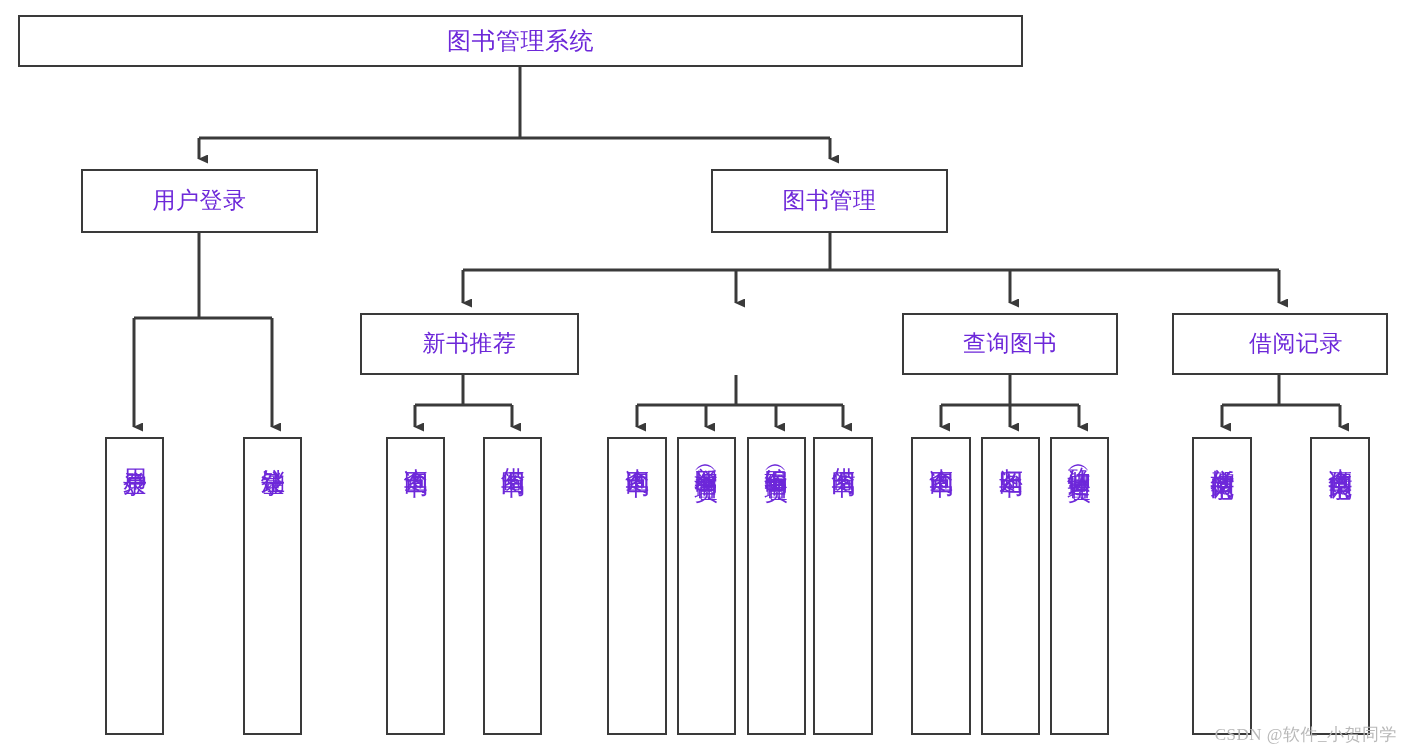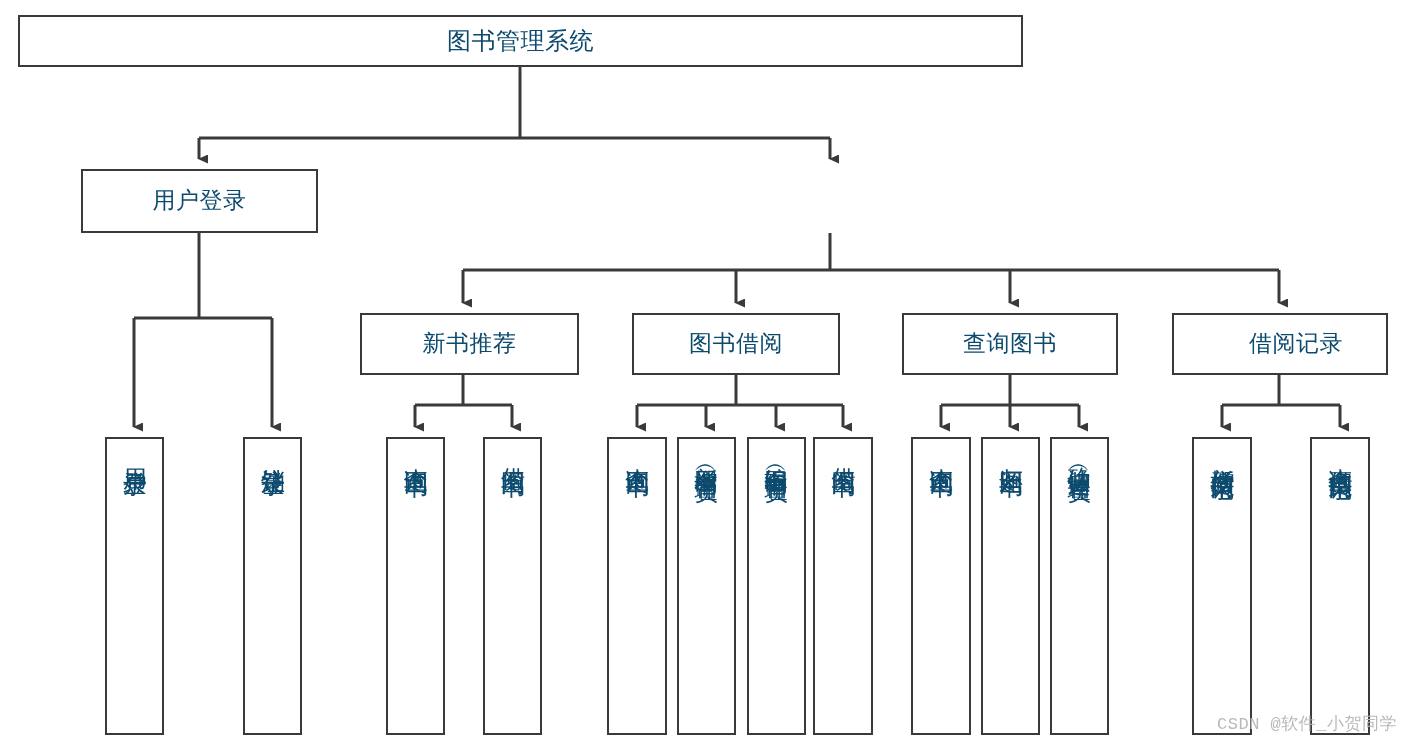--- a/index.html
+++ b/index.html
@@ -15,21 +15,21 @@
   #edge-layer{position:absolute;left:0;top:0;width:1405px;height:747px;}
 
   .node{
     position:absolute;
     box-sizing:border-box;
     background:#ffffff;
     border:2.5px solid #3a3a3a;
     display:flex;
     align-items:center;
     justify-content:center;
-    color:#0c4a6e;
+    color:#6d28d9;
     z-index:2;
   }
   .node .label{
     display:block;
     text-align:center;
     line-height:1.18;
     letter-spacing:0.5px;
     white-space:pre;
   }
   
@@ -48,27 +48,27 @@
     text-orientation:upright;
     font-size:24px;
     line-height:1.05;
     letter-spacing:2px;
   }
   .node.vert.tall .label{font-size:23px;}
 
   .watermark{
     position:absolute;
     right:8px;
-    bottom:12px;
+    bottom:1px;
     font-size:17px;
     color:#b9b9b9;
     letter-spacing:0.5px;
     white-space:nowrap;
     z-index:5;
-    font-family:Liberation Mono, monospace;
+    font-family:Liberation Serif, serif;
   }
 </style>
 </head>
 <body>
 
 <div id="diagram-root">
 
   <svg id="edge-layer" viewBox="0 0 1405 747" xmlns="http://www.w3.org/2000/svg">
     <defs>
       <marker id="arrowhead" markerWidth="9" markerHeight="10" refX="4.5" refY="9" orient="auto" markerUnits="userSpaceOnUse">
@@ -119,26 +119,26 @@
     </g>
   </svg>
 
   <div class="node horiz root" style="left:18px;top:15px;width:1005px;height:52px;">
     <span class="label">图书管理系统</span>
   </div>
 
   <div class="node horiz" style="left:81px;top:169px;width:237px;height:64px;">
     <span class="label">用户登录</span>
   </div>
+  <div class="node horiz" style="left:711px;top:169px;width:237px;height:64px;">
+    <span class="label">图书管理</span>
+  </div>
 
   <div class="node horiz" style="left:360px;top:313px;width:219px;height:62px;">
     <span class="label">新书推荐</span>
-  </div>
-  <div class="node horiz" style="left:632px;top:313px;width:208px;height:62px;">
-    <span class="label">图书借阅</span>
   </div>
   <div class="node horiz" style="left:902px;top:313px;width:216px;height:62px;">
     <span class="label">查询图书</span>
   </div>
   <div class="node horiz" style="left:1172px;top:313px;width:216px;height:62px;padding-left:32px;">
     <span class="label">借阅记录</span>
   </div>
 
   <div class="node vert" style="left:105px;top:437px;width:59px;height:298px;">
     <span class="label">用户登录</span>

